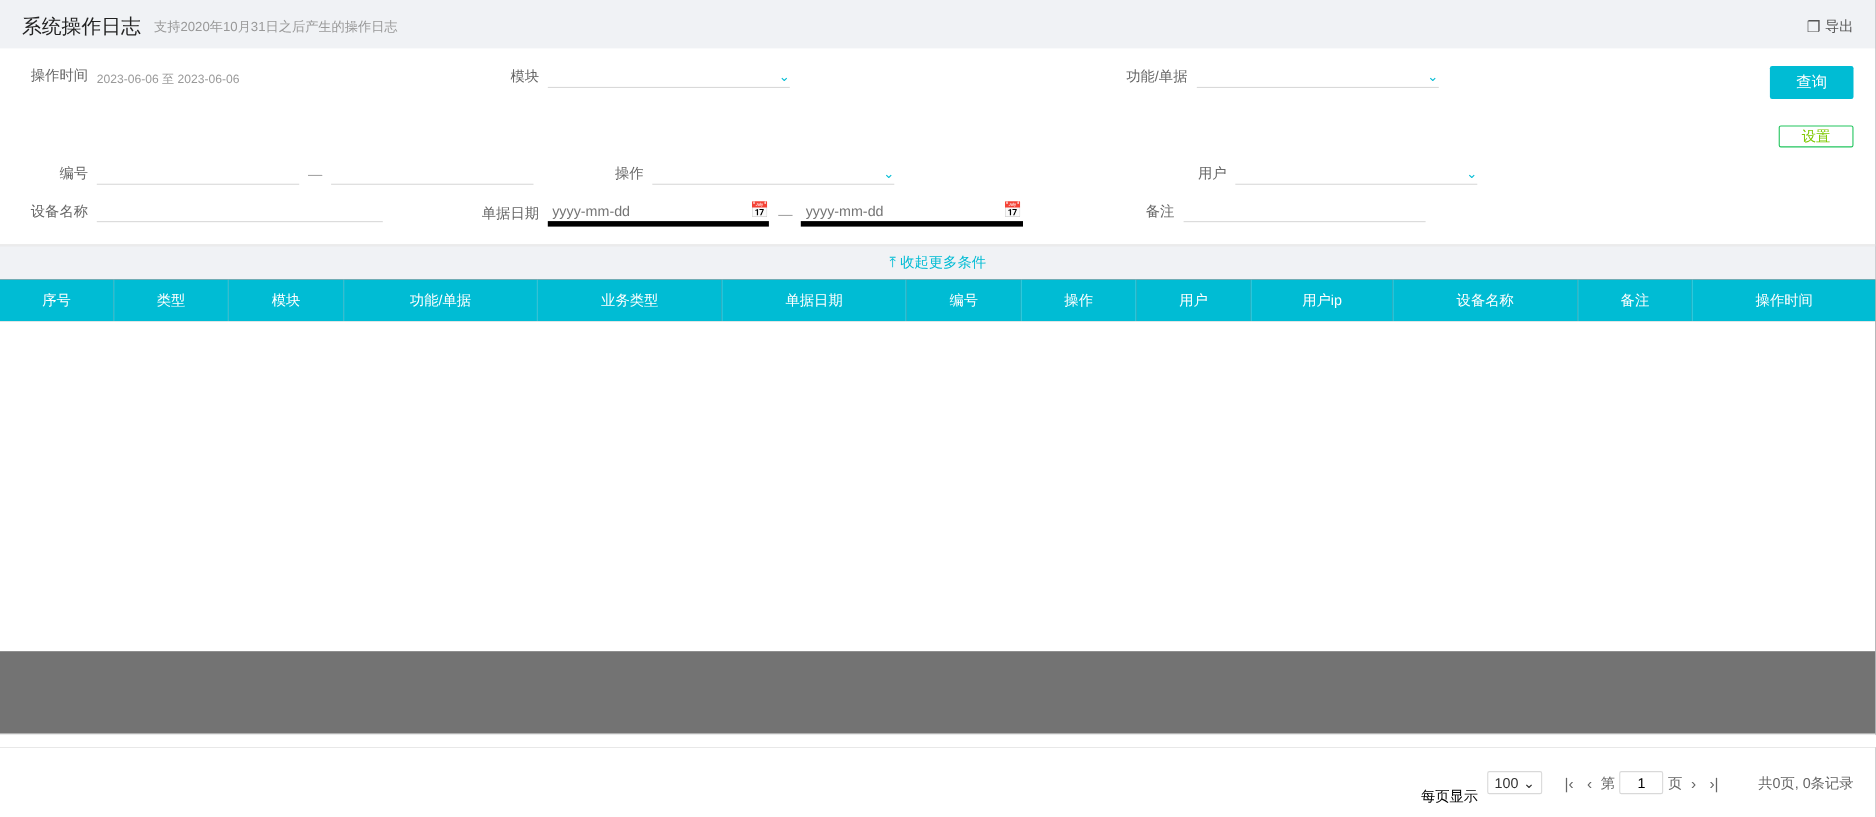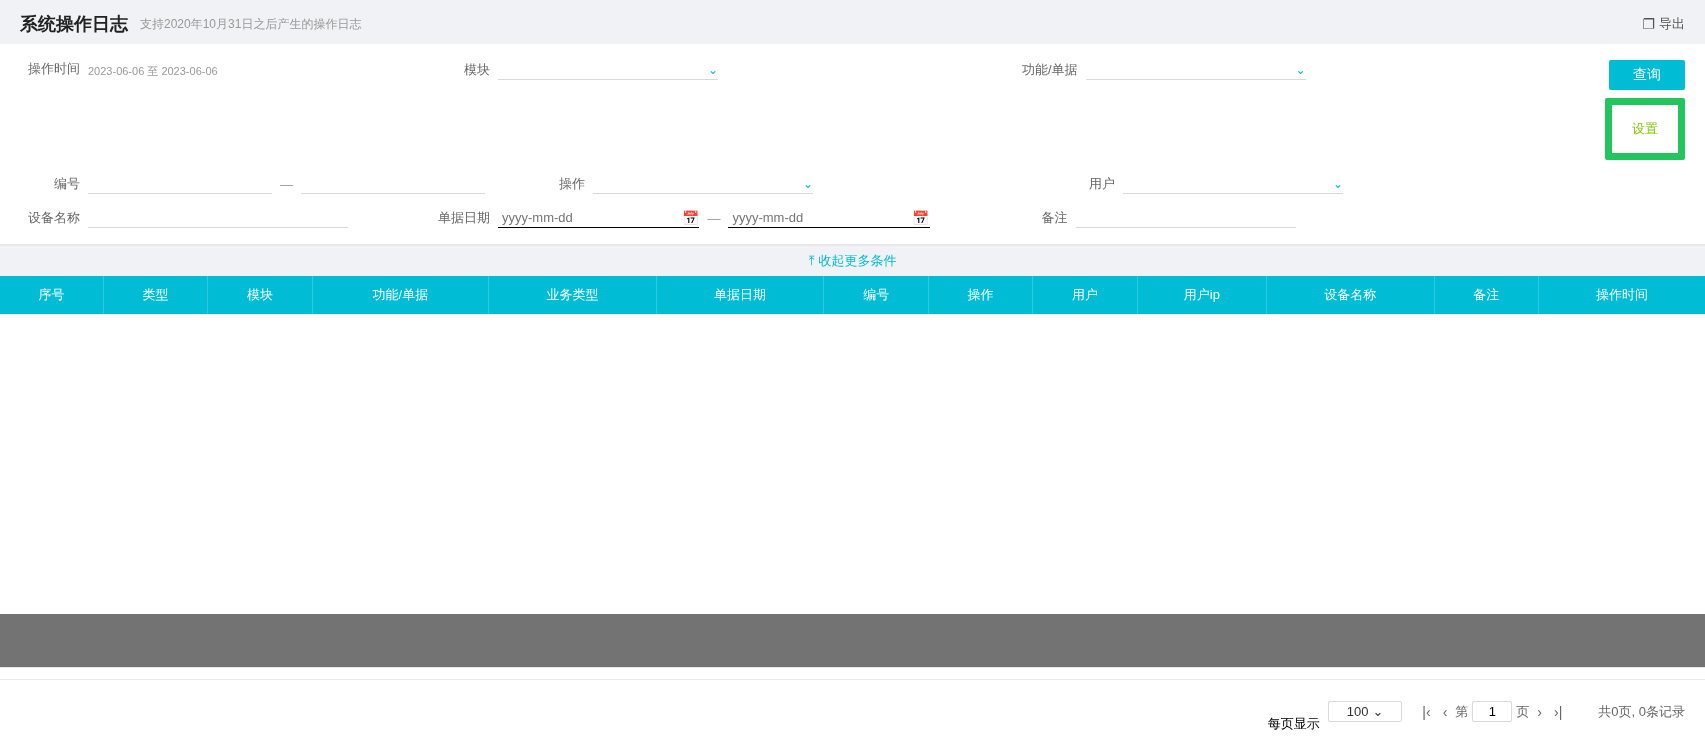--- a/index.html
+++ b/index.html
@@ -2,21 +2,21 @@
 <html><head>
   <meta charset="utf-8">
   <style>
     * { box-sizing: border-box; margin: 0; padding: 0; }
     body { font-family: 'Microsoft YaHei', Arial, sans-serif; font-size: 13px; background: #f0f2f5; color: #333; }
 
     .page-container { width: 1705px; min-height: 743px; background: #f0f2f5; display: flex; flex-direction: column; }
 
     
     .page-header { display: flex; align-items: center; justify-content: space-between; padding: 12px 20px 8px 20px; background: #f0f2f5; }
-    .page-title { font-size: 18px; font-weight: bold; color: #222; text-align: center; }
+    .page-title { font-size: 18px; font-weight: normal; color: #222; text-align: center; }
     .page-subtitle { font-size: 12px; color: #999; margin-left: 12px; }
     .export-btn { display: flex; align-items: center; gap: 4px; color: #555; font-size: 13px; cursor: pointer; border: none; background: none; }
     .export-icon { font-size: 14px; }
 
     
     .filter-area { background: #fff; padding: 16px 20px 8px 20px; margin: 0; border-bottom: 1px solid #e8e8e8; }
 
     .filter-label { color: #666; min-width: 60px; text-align: right; margin-right: 8px; white-space: nowrap; }
     .time-btn { padding: 2px 8px; border-radius: 12px; border: none; background: none; cursor: pointer; color: #666; font-size: 13px; }
     .time-btn.active { background: #00bcd4; color: #fff; border-radius: 12px; }
@@ -27,27 +27,27 @@
     .underline-input::placeholder { color: #bbb; }
 
     
     .select-wrap { position: relative; display: flex; align-items: center; border-bottom: 1px solid #d9d9d9; min-width: 180px; cursor: pointer; }
     .select-wrap input { border: none; outline: none; background: transparent; flex: 1; padding: 2px 4px; font-size: 13px; color: #333; cursor: pointer; }
     .select-wrap .chevron { color: #00bcd4; font-size: 12px; margin-left: 4px; }
 
     .dash { margin: 0 8px; color: #999; }
 
     
-    .date-input-wrap { display: flex; align-items: center; border-bottom: 1px solid #000000; min-width: 120px; }
+    .date-input-wrap { display: flex; border-bottom: 5px solid #000000; min-width: 120px; }
     .date-input-wrap input { border: none; outline: none; background: transparent; padding: 2px 4px; font-size: 13px; color: #bbb; min-width: 90px; cursor: pointer; }
     .date-input-wrap .cal-icon { color: #00bcd4; font-size: 14px; cursor: pointer; }
 
     
     .query-btn { background: #00bcd4; color: #fff; border: none; padding: 6px 24px; font-size: 14px; border-radius: 2px; cursor: pointer; font-weight: 500; }
-    .settings-btn { background: #fff; color: #7ec800; border: 7px solid #22c55e; padding: 15px 20px; font-size: 13px; border-radius: 2px; cursor: pointer; margin-top: 4px; }
+    .settings-btn { background: #fff; color: #7ec800; border: 1px solid #22c55e; padding: 0 20px; font-size: 13px; border-radius: 2px; cursor: pointer; margin-top: 4px; }
 
     
     .collapse-bar { display: flex; justify-content: center; align-items: center; padding: 6px; background: #f0f2f5; border-top: 1px solid #e8e8e8; cursor: pointer; }
     .collapse-btn { display: flex; align-items: center; gap: 4px; color: #00bcd4; font-size: 13px; border: none; background: none; cursor: pointer; }
 
     
     .table-wrap { flex: 1; overflow-x: auto; background: #737373; }
     table { width: 100%; border-collapse: collapse; min-width: 1600px; }
     thead tr { background: #00bcd4; }
     thead th { color: #fff; font-size: 13px; font-weight: 500; padding: 10px 8px; text-align: center; white-space: nowrap; border-right: 1px solid rgba(255,255,255,0.2); }
@@ -55,37 +55,37 @@
 
     .empty-area { height: 300px; background: #fff; }
 
     
     .scroll-bar-wrap { height: 12px; background: #fff; border-top: 1px solid #e8e8e8; overflow-x: auto; overflow-y: hidden; }
     .scroll-bar-inner { height: 1px; width: 3000px; }
 
     
     .pagination-bar { display: flex; align-items: center; justify-content: flex-end; padding: 10px 20px; background: #fff; gap: 8px; border-top: 1px solid #e8e8e8; }
     .per-page-label { color: #000000; font-size: 13px; margin-top: 25px; }
-    .per-page-select { display: flex; align-items: center; border: 1px solid #d9d9d9; border-radius: 2px; padding: 2px 18px; cursor: pointer; gap: 4px; font-size: 13px; }
+    .per-page-select { display: flex; align-items: center; border: 1px solid #d9d9d9; border-radius: 2px; padding: 2px 6px; cursor: pointer; gap: 4px; font-size: 13px; }
     .page-nav { display: flex; align-items: center; gap: 4px; margin-left: 8px; }
     .page-nav-btn { border: none; background: none; cursor: pointer; color: #666; font-size: 14px; padding: 2px 4px; }
     .page-nav-btn:disabled { color: #ccc; cursor: default; }
     .page-label { color: #666; font-size: 13px; }
     .page-input { border: 1px solid #d9d9d9; width: 40px; text-align: center; padding: 2px 4px; font-size: 13px; border-radius: 2px; }
     .page-unit { color: #666; font-size: 13px; }
     .total-info { color: #666; font-size: 13px; margin-left: 24px; }
 
     .row1 { display: flex; align-items: flex-start; width: 100%; gap: 0; }
 
     .time-col { display: flex; align-items: flex-start; gap: 0; min-width: 370px; }
     .time-inner { display: flex; flex-direction: column; }
     .time-buttons { display: flex; align-items: center; gap: 4px; }
     .middle-col { display: flex; align-items: center; flex: 1; justify-content: center; }
     .right-col { display: flex; align-items: center; flex: 1; justify-content: center; }
-    .action-col { display: flex; flex-direction: column; align-items: flex-end; gap: 4px; margin-left: 20px; }
+    .action-col { display: flex; flex-direction: column; align-items: flex-end; gap: 20px; margin-left: 20px; }
   </style>
 </head>
 <body>
 
 <div class="page-container">
 
   <div class="page-header">
     <div style="display:flex;align-items:center;">
       <span class="page-title">系统操作日志</span>
       <span class="page-subtitle">支持2020年10月31日之后产生的操作日志</span>

